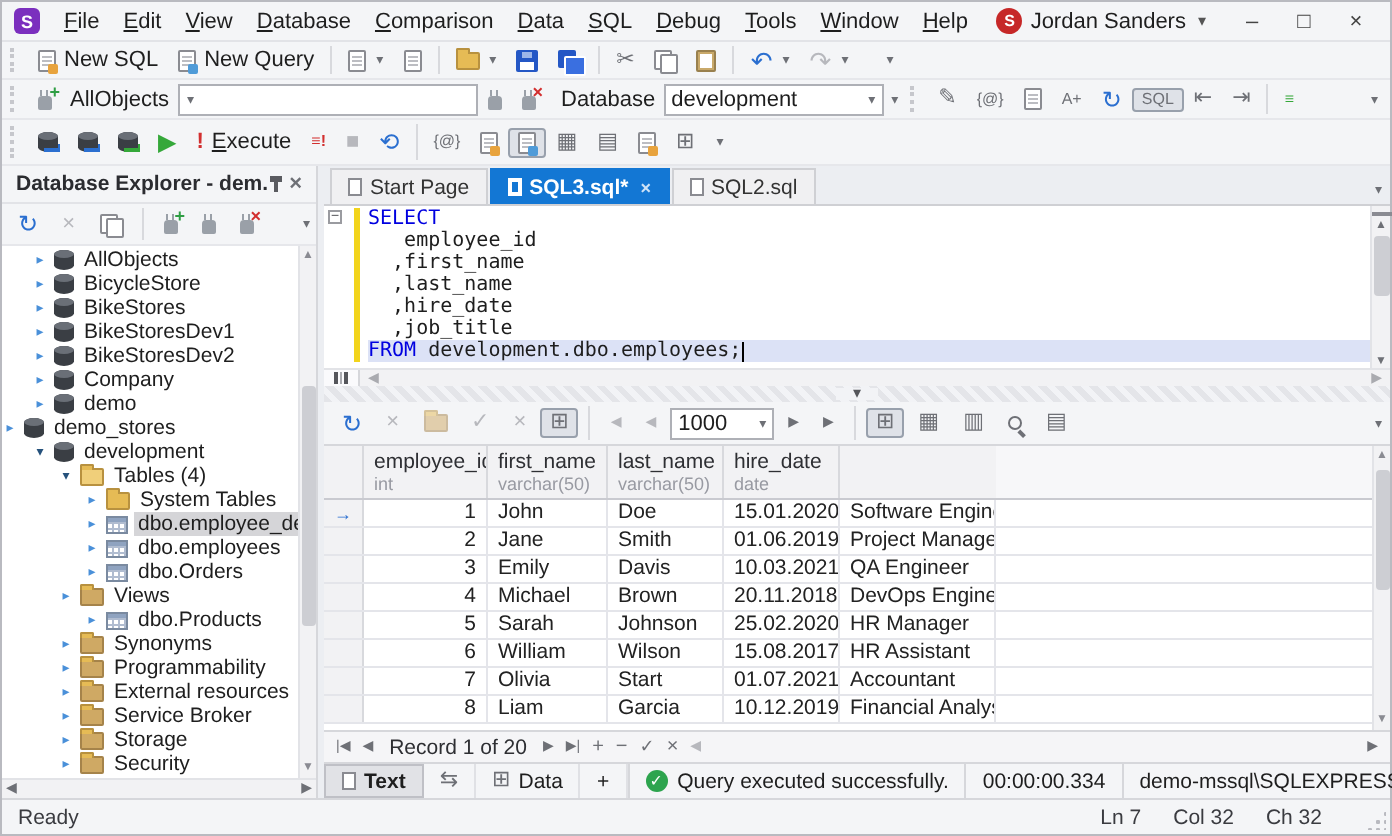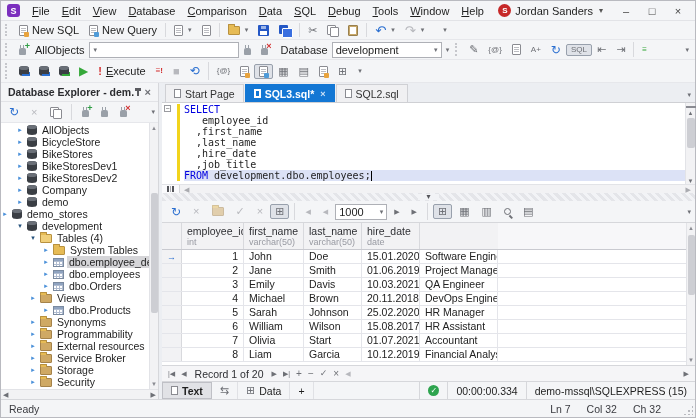--- a/index.html
+++ b/index.html
@@ -757,20 +757,21 @@
         <div class="b-tab">
           <span class="gi">⊞</span>
           <span>Data</span>
         </div>
         <div class="b-tab">
             <span>+</span>
           </div>
         <div class="b-group">
           <div class="b-seg">
             <span class="ok-dot">✓</span>
+            <span>Query executed successfully.</span>
           </div>
           <div class="b-seg">
               <span>00:00:00.334</span>
             </div>
           <div class="b-seg">
               <span>demo-mssql\SQLEXPRESS (15)</span>
             </div>
 
         </div>
       </div>

